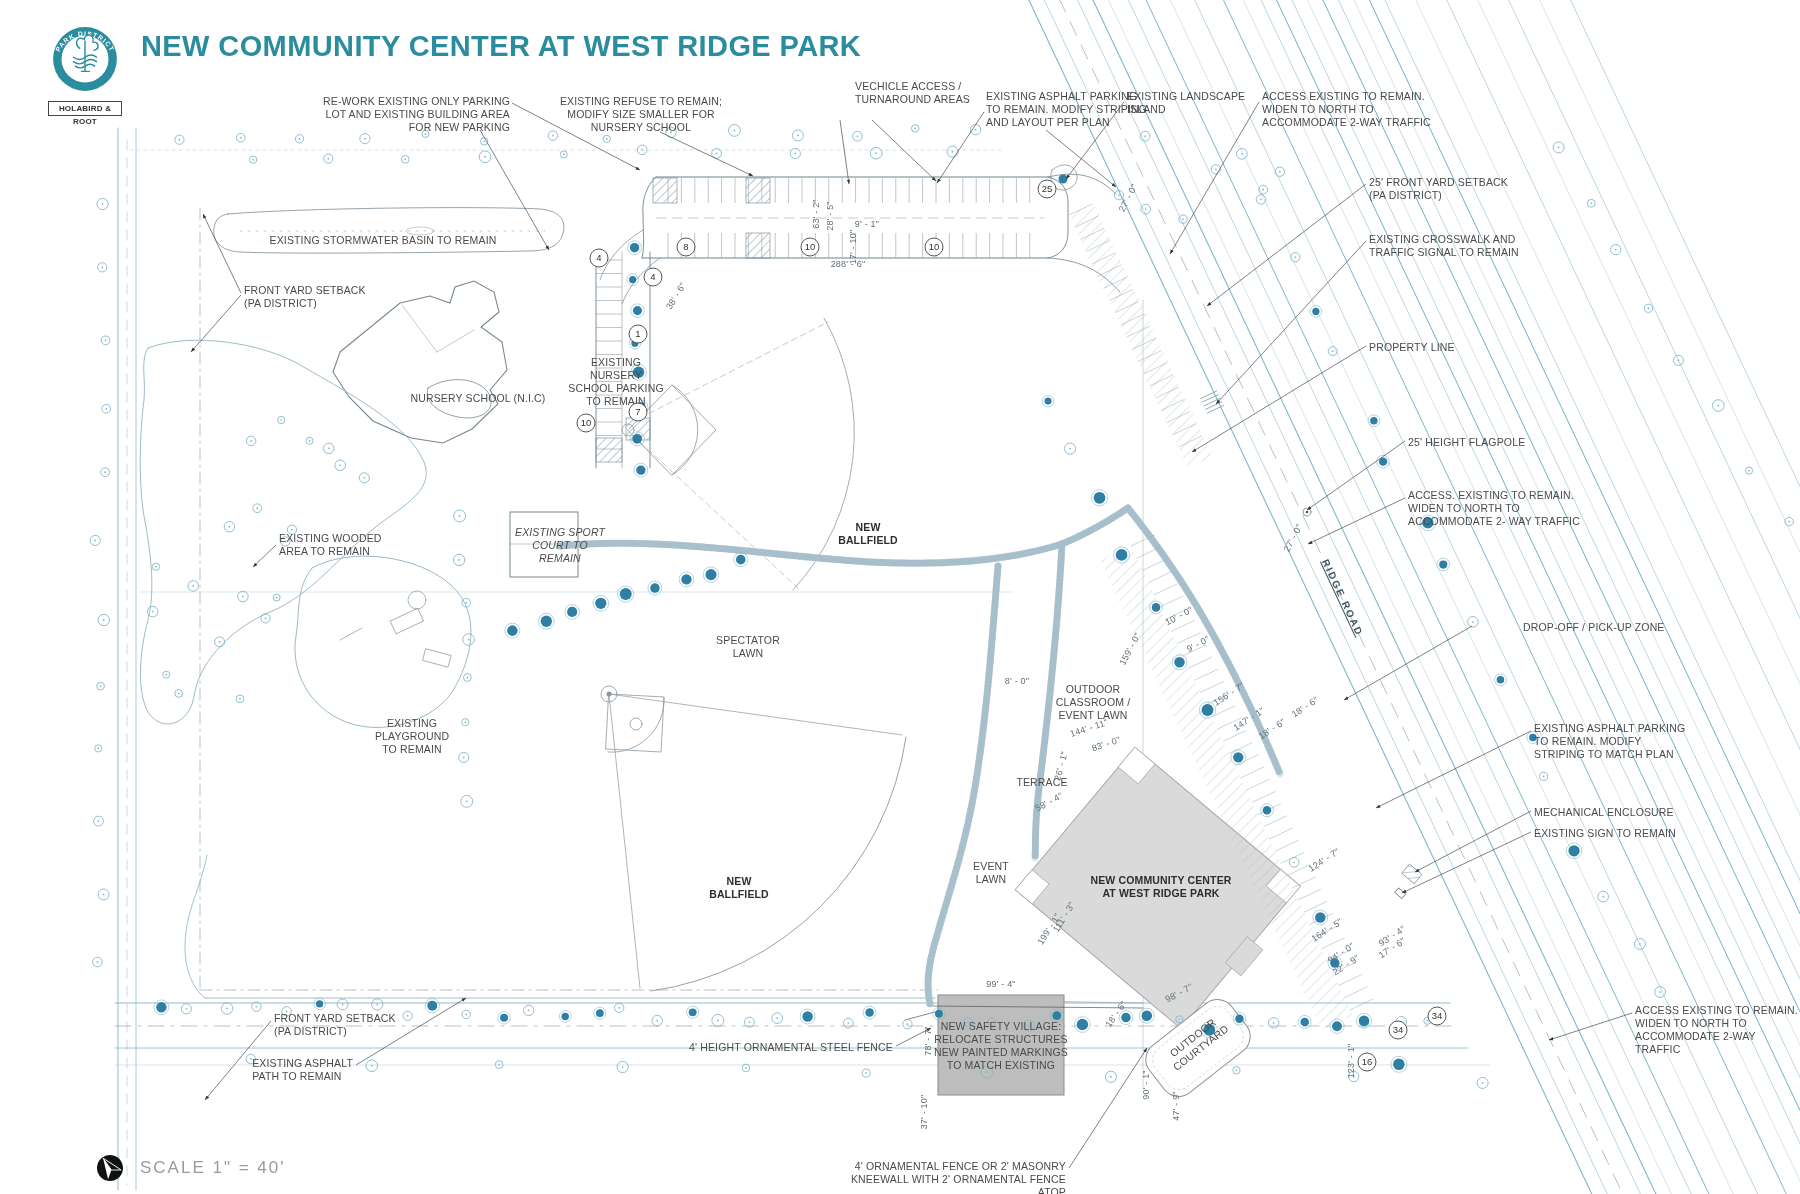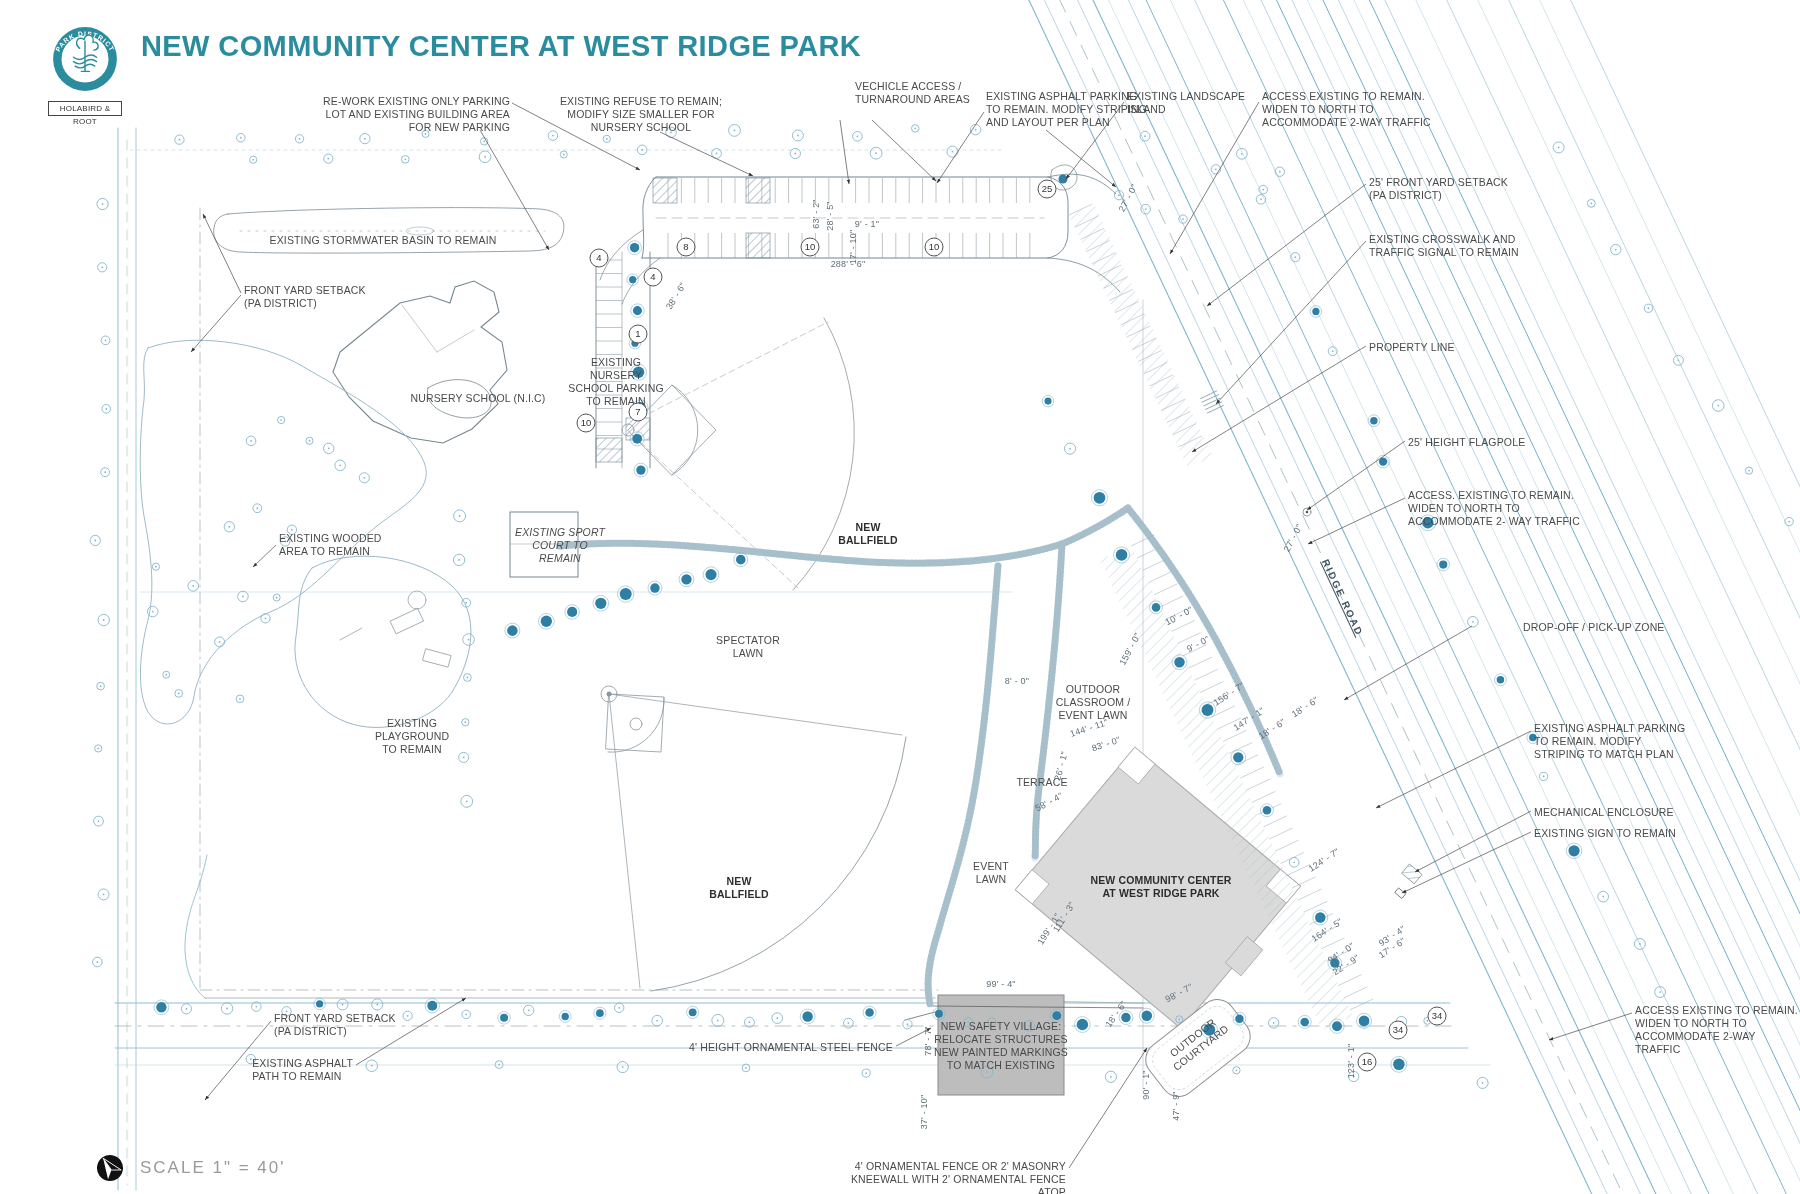--- a/index.html
+++ b/index.html
@@ -6,21 +6,21 @@
   body{width:1800px;height:1194px;position:relative;overflow:hidden;
        font-family:"Liberation Sans",sans-serif;}
   #plan{position:absolute;inset:0;}
   #plan-svg{position:absolute;left:0;top:0;width:1800px;height:1194px;}
   #labels{position:absolute;inset:0;pointer-events:none;}
 
   
   .header{position:absolute;left:0;top:0;width:1100px;height:125px;z-index:5;}
   .logo{position:absolute;left:46px;top:20px;width:78px;height:78px;}
   .firm-badge{position:absolute;left:48px;top:101px;width:72px;height:13px;
-      border:1.2px solid #444;font-size:8px;font-weight:normal;color:#333;
+      border:1.2px solid #444;font-size:8px;font-weight:bold;color:#333;
       text-align:center;line-height:13px;letter-spacing:.2px;background:#fff;}
   .title{position:absolute;left:141px;top:30px;font-size:29px;font-weight:bold;
       color:#2B8C9E;letter-spacing:.4px;white-space:nowrap;}
   .subtitle{position:absolute;left:141px;top:65px;font-size:29px;font-weight:bold;
       color:#1d1d1d;letter-spacing:.2px;white-space:nowrap;}
 
   
   .anno{position:absolute;font-size:10.5px;line-height:1.25;color:#4a4a4a;
       white-space:pre;letter-spacing:.15px;}
   .anno.bold{font-weight:bold;color:#2d2d2d;}

